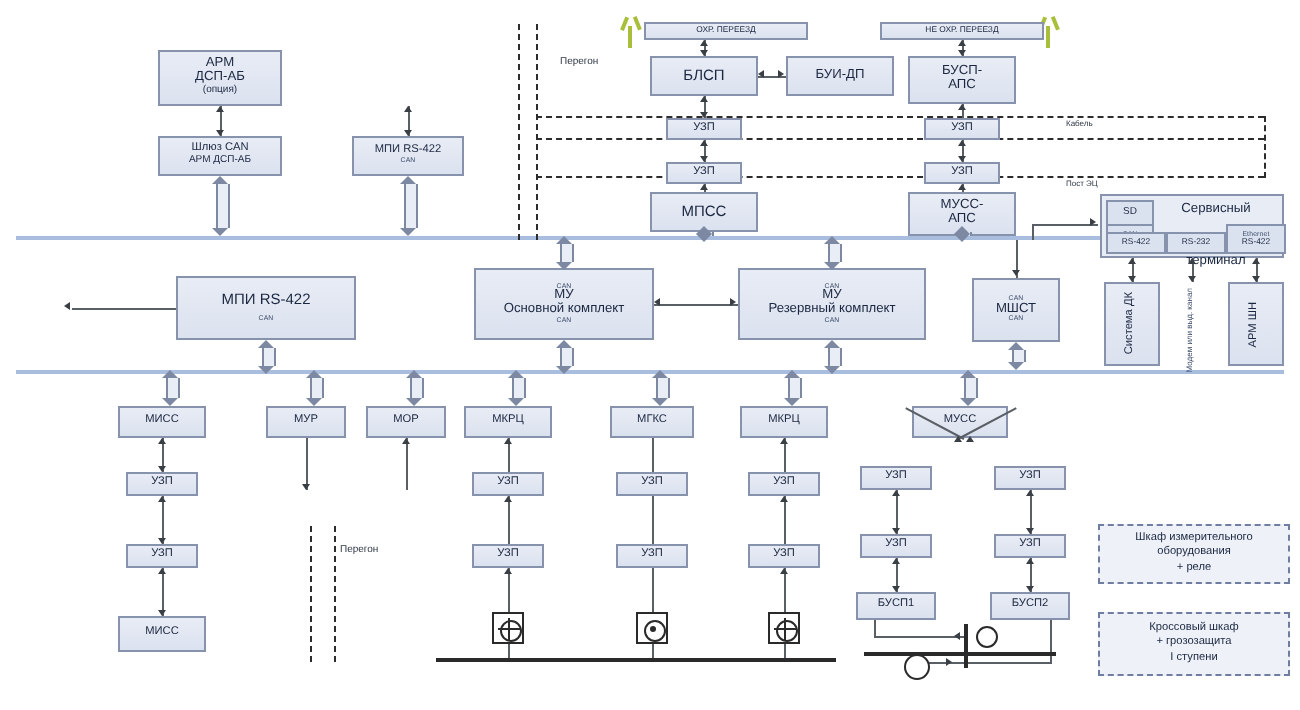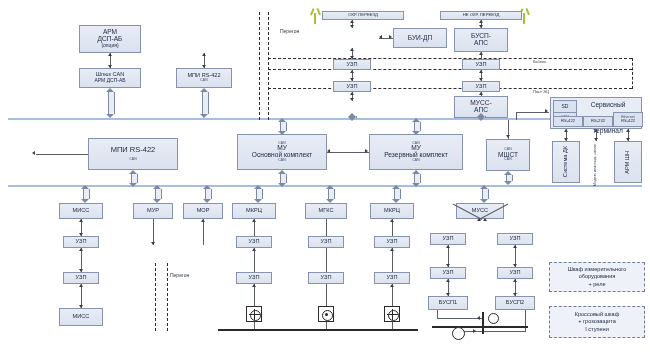--- a/index.html
+++ b/index.html
@@ -141,20 +141,23 @@
   <div class="blk" style="left:176px;top:68px;width:56px;height:20px;">
     <span class="t b7">МПИ RS-422</span>
     <span class="t tiny">CAN</span>
   </div>
   <div class="hollow dbl" style="left:199.5px;top:88px;height:30px;">
     <div class="shaft"></div>
       <div class="hd top"></div>
       <div class="hd bot"></div>
   </div>
 
+  <div class="blk" style="left:325px;top:28px;width:54px;height:20px;">
+    <span class="t b9">БЛСП</span>
+  </div>
   <div class="blk" style="left:393px;top:28px;width:54px;height:20px;">
     <span class="t b8">БУИ-ДП</span>
   </div>
   <div class="ln hln" style="left:379px;top:38px;width:14px;"></div>
   <div class="ahh lt" style="left:379px;top:35.4px;"></div>
   <div class="ahh rt" style="left:389.4px;top:35.4px;"></div>
 
   <div class="blk" style="left:454px;top:28px;width:54px;height:24px;">
     <span class="t b8">БУСП-</span>
     <span class="t b8">АПС</span>
@@ -169,20 +172,23 @@
   <div class="ln vln" style="left:352px;top:70px;height:11px;"></div>
   <div class="ah up" style="left:349.8px;top:70px;"></div>
   <div class="ah dn" style="left:349.8px;top:77.5px;"></div>
   <div class="blk" style="left:333px;top:81px;width:38px;height:11px;">
     <span class="t b7">УЗП</span>
   </div>
   <div class="ln vln" style="left:352px;top:92px;height:9px;"></div>
   <div class="ah up" style="left:349.8px;top:92px;"></div>
   <div class="ah dn" style="left:349.8px;top:97.5px;"></div>
 
+  <div class="blk" style="left:325px;top:96px;width:54px;height:20px;">
+    <span class="t b9">МПСС</span>
+  </div>
   <div class="hollow" style="left:347.5px;top:113px;height:8px;">
     <div class="shaft" style="top:3px;bottom:3px;"></div>
       <div class="hd top"></div>
       <div class="hd bot"></div>
   </div>
 
   <div class="ln vln" style="left:481px;top:52px;height:7px;"></div>
   <div class="ah up" style="left:478.8px;top:52px;"></div>
   <div class="blk" style="left:462px;top:59px;width:38px;height:11px;">
     <span class="t b7">УЗП</span>

